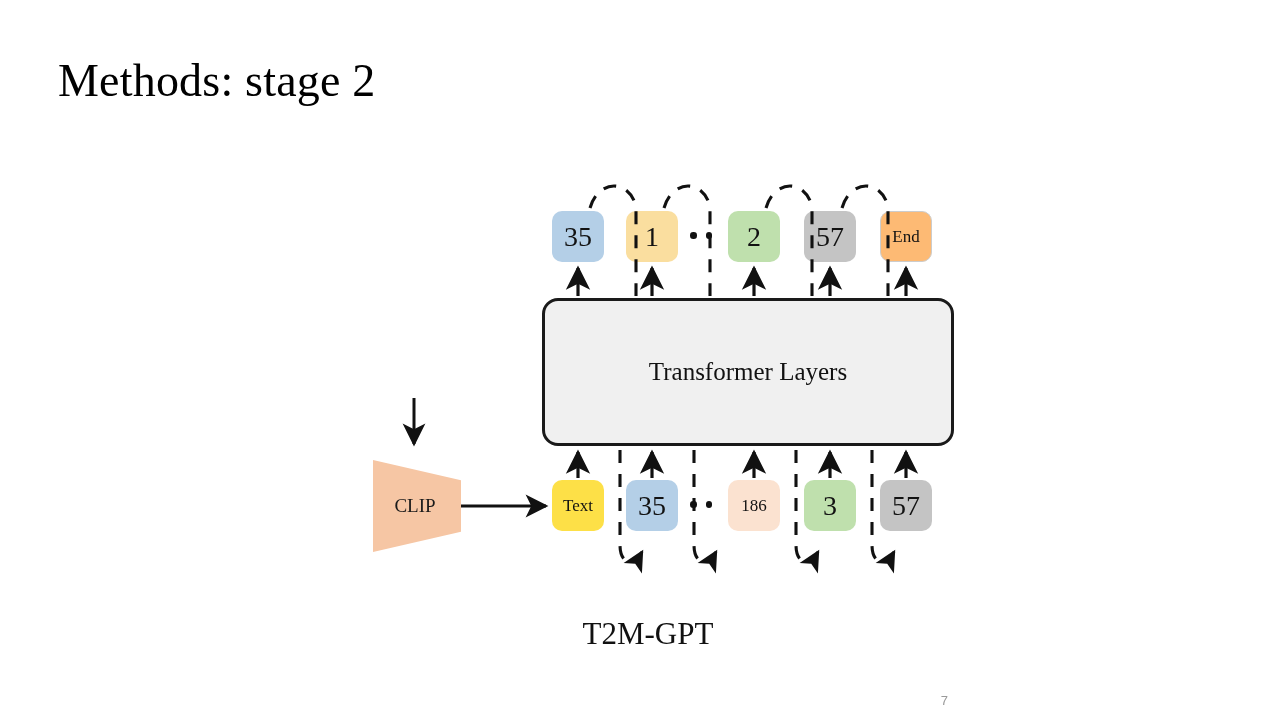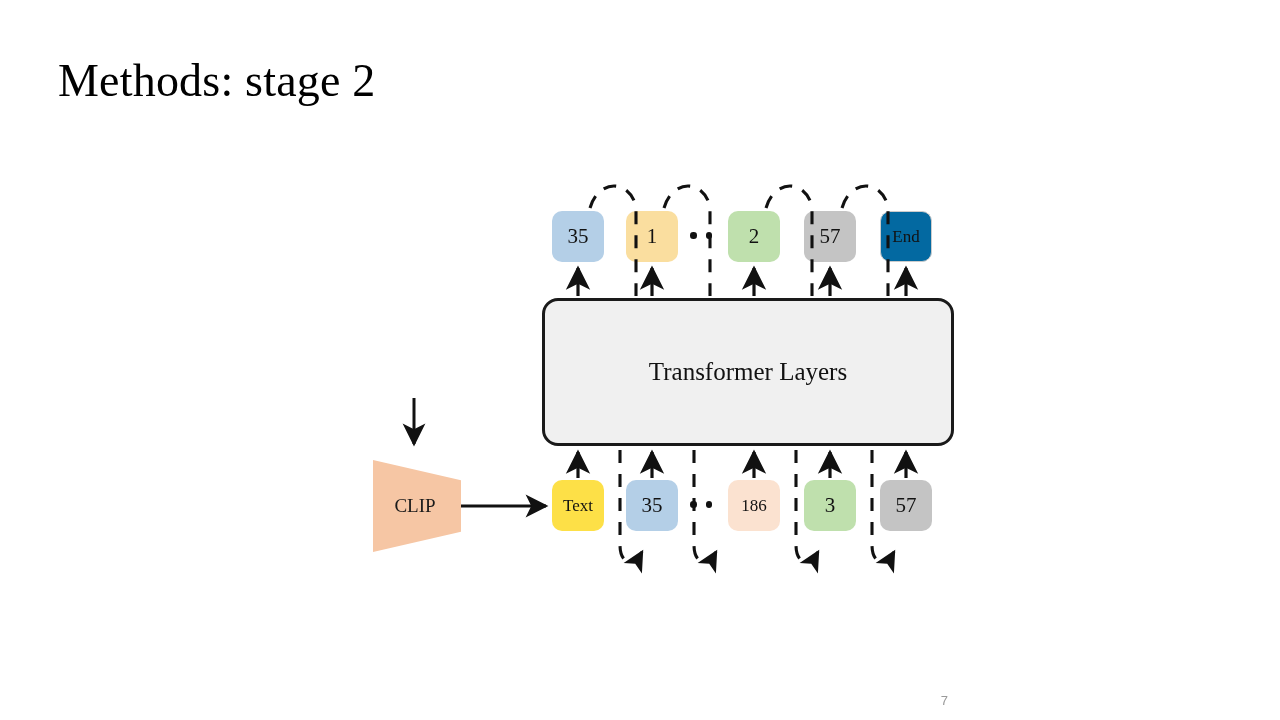--- a/index.html
+++ b/index.html
@@ -115,29 +115,29 @@
   
   .token-box {
     position: absolute;
     width: 52px;
     height: 51px;
     border-radius: 10px;
     display: flex;
     align-items: center;
     justify-content: center;
     font-family: "Liberation Serif", serif;
-    font-size: 21px;
+    font-size: 28px;
     color: #121212;
     box-sizing: border-box;
   }
   .token-box.small-label {
     font-size: 17px;
   }
   .token-box.outlined {
-    background: #0369a1;
+    background: #fdba74;
     border: 1.6px solid #cccccc;
   }
   .ellipsis {
     position: absolute;
     display: flex;
     align-items: center;
     gap: 9px;
   }
   .ellipsis i {
     display: block;
@@ -249,16 +249,17 @@
         <path d="M694,450 L694,545 C694,565 708,566 716,552" marker-end="url(#ah-small)" stroke-dasharray="13 11"></path>
 
         <path d="M766,208 C774,180 804,178 812,206 L812,296"></path>
         <path d="M796,450 L796,545 C796,565 810,566 818,552" marker-end="url(#ah-small)" stroke-dasharray="13 11"></path>
 
         <path d="M842,208 C850,180 880,178 888,206 L888,296"></path>
         <path d="M872,450 L872,545 C872,565 886,566 894,552" marker-end="url(#ah-small)" stroke-dasharray="13 11"></path>
       </g>
     </svg>
 
+    <div id="diagram-caption">T2M-GPT</div>
   </div>
 
   <div id="page-number">7</div>
 </div>
 
 </body></html>

